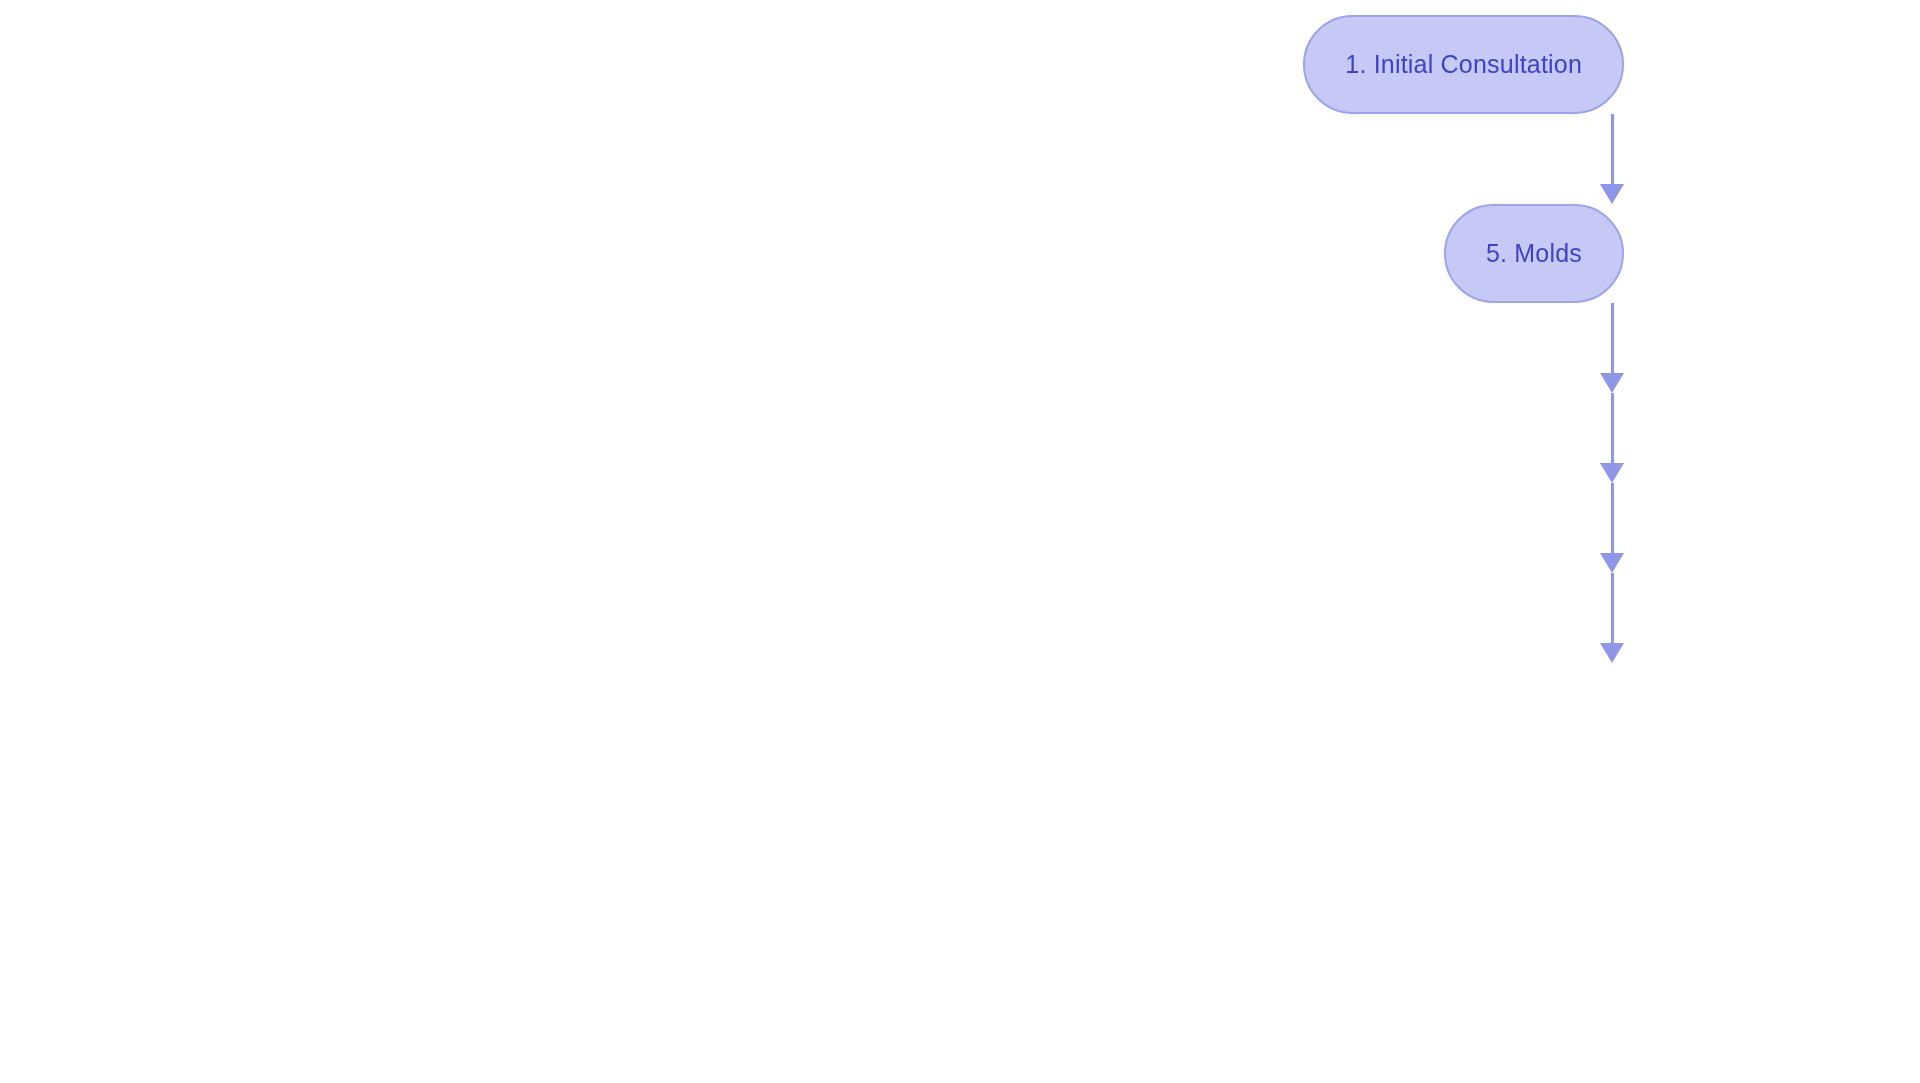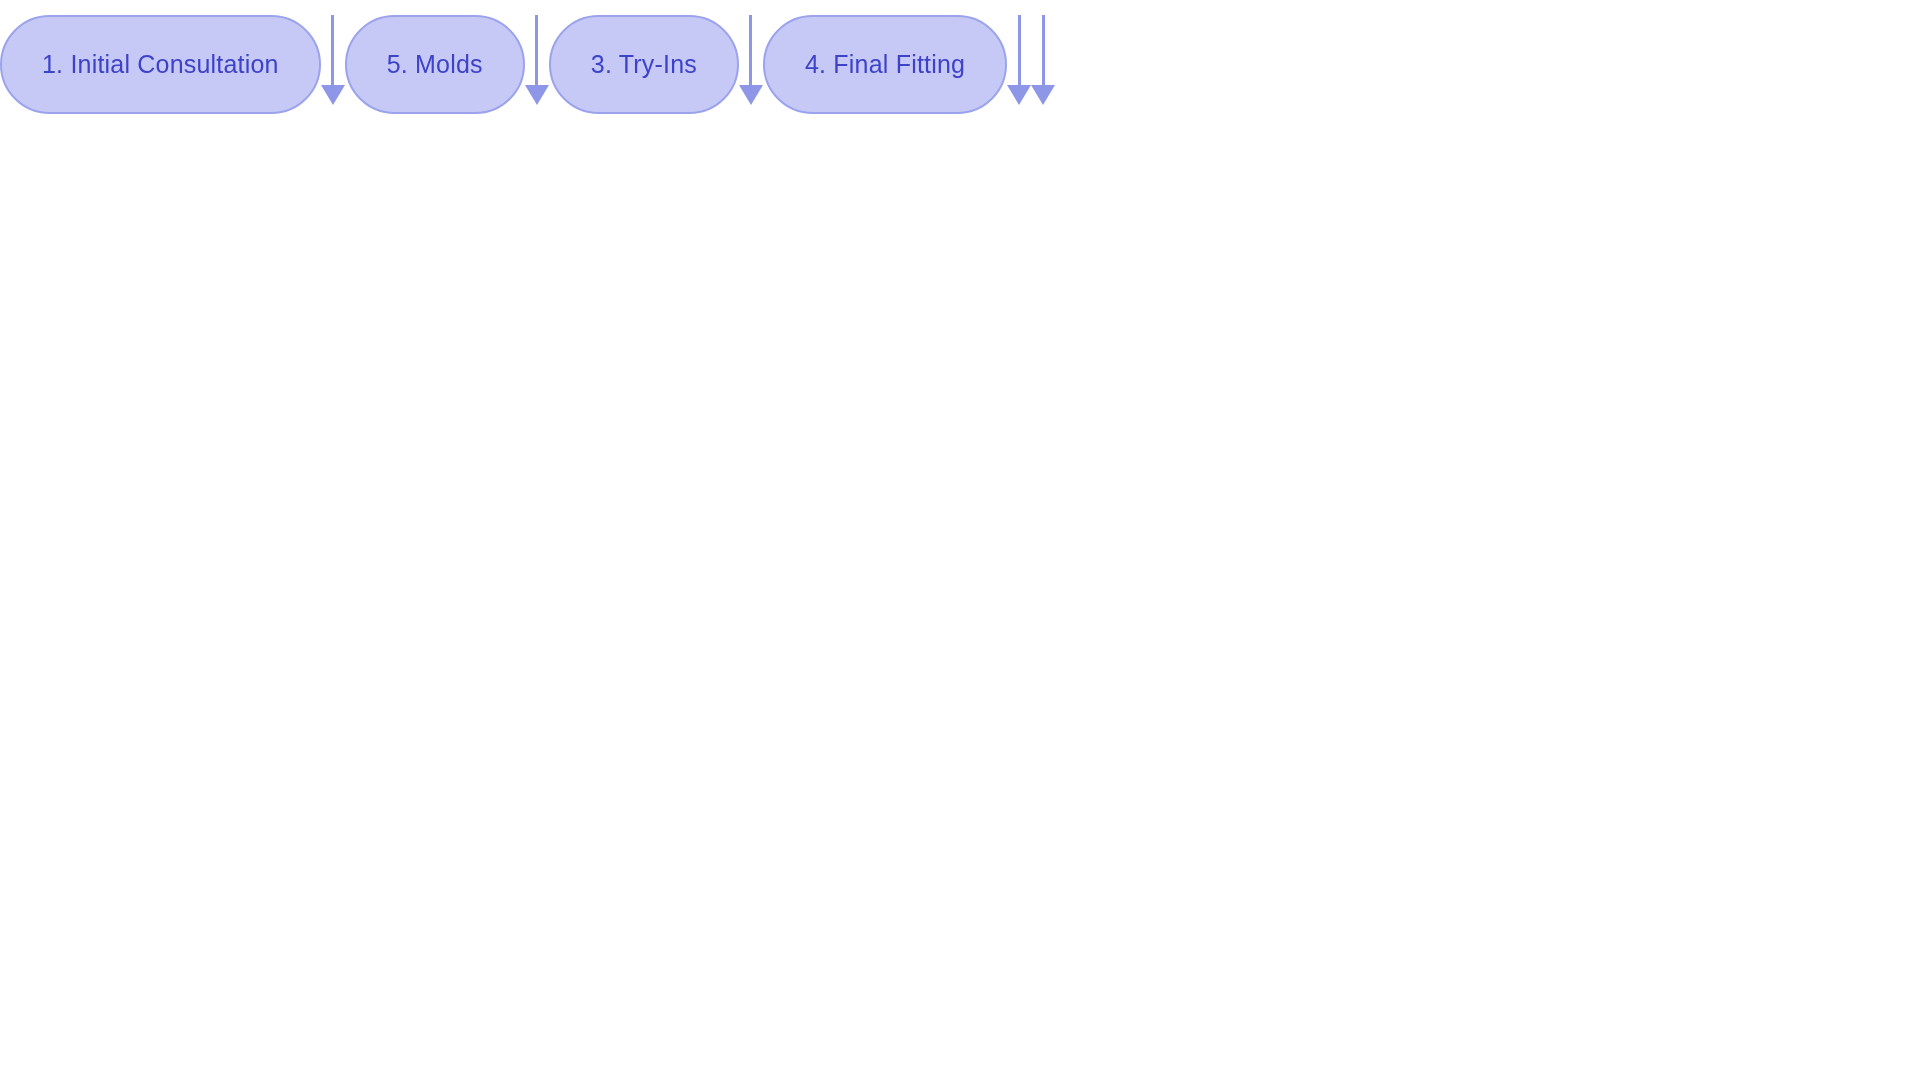--- a/index.html
+++ b/index.html
@@ -14,22 +14,22 @@
     margin: 0;
     padding: 0;
     background: var(--canvas-bg);
   }
   .canvas {
     position: relative;
     width: 1624px;
     height: 1083px;
     background: var(--canvas-bg);
     display: flex;
-    flex-direction: row;
-    align-items: flex-start;
+    flex-direction: column;
+    align-items: flex-end;
     padding-top: 15px;
     font-family: "Liberation Sans", sans-serif;
     overflow: hidden;
   }
   .node {
     height: 99px;
     min-height: 99px;
     border-radius: 50px;
     background: var(--node-fill);
     border: 2px solid var(--node-border);
@@ -80,32 +80,26 @@
 
   <div class="node">
     <span>5. Molds</span>
   </div>
 
   <div class="arrow">
     <div class="arrow-line"></div>
     <div class="arrow-head"></div>
   </div>
 
-  <div class="node">
-    <span>3. Try-Ins</span>
-  </div>
 
   <div class="arrow">
     <div class="arrow-line"></div>
     <div class="arrow-head"></div>
   </div>
 
-  <div class="node">
-    <span>4. Final Fitting</span>
-  </div>
 
   <div class="arrow">
     <div class="arrow-line"></div>
     <div class="arrow-head"></div>
   </div>
 
 
   <div class="arrow">
     <div class="arrow-line"></div>
     <div class="arrow-head"></div>

